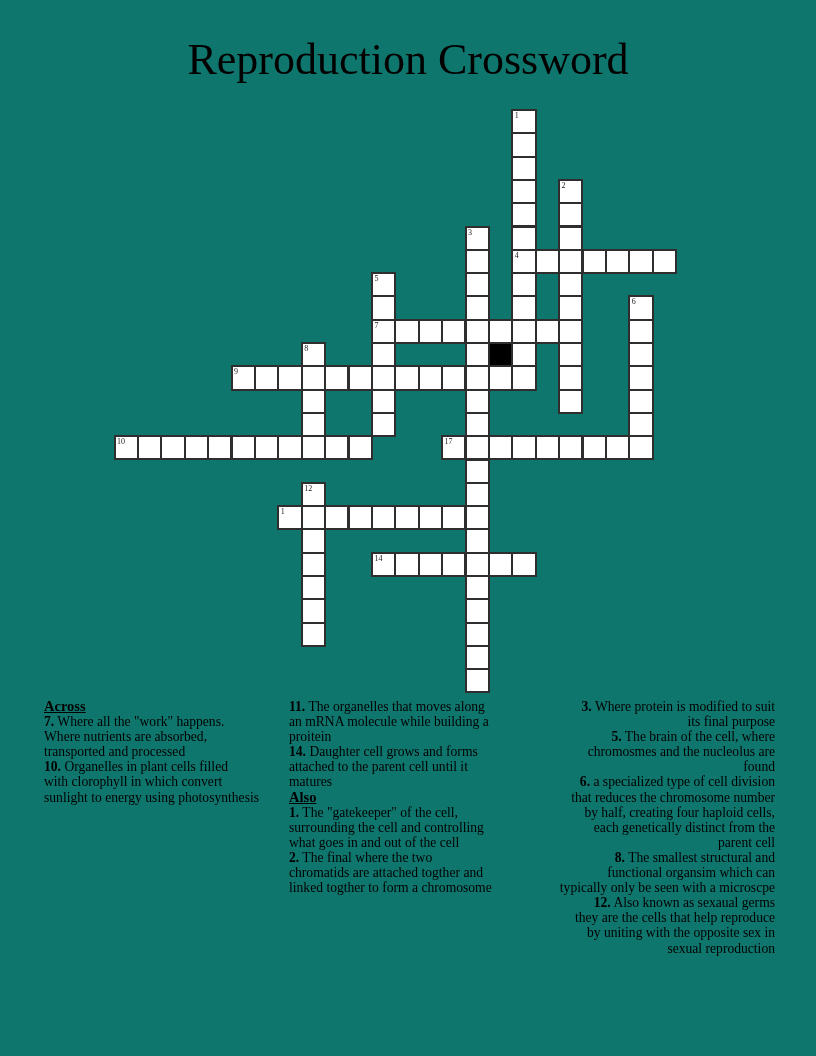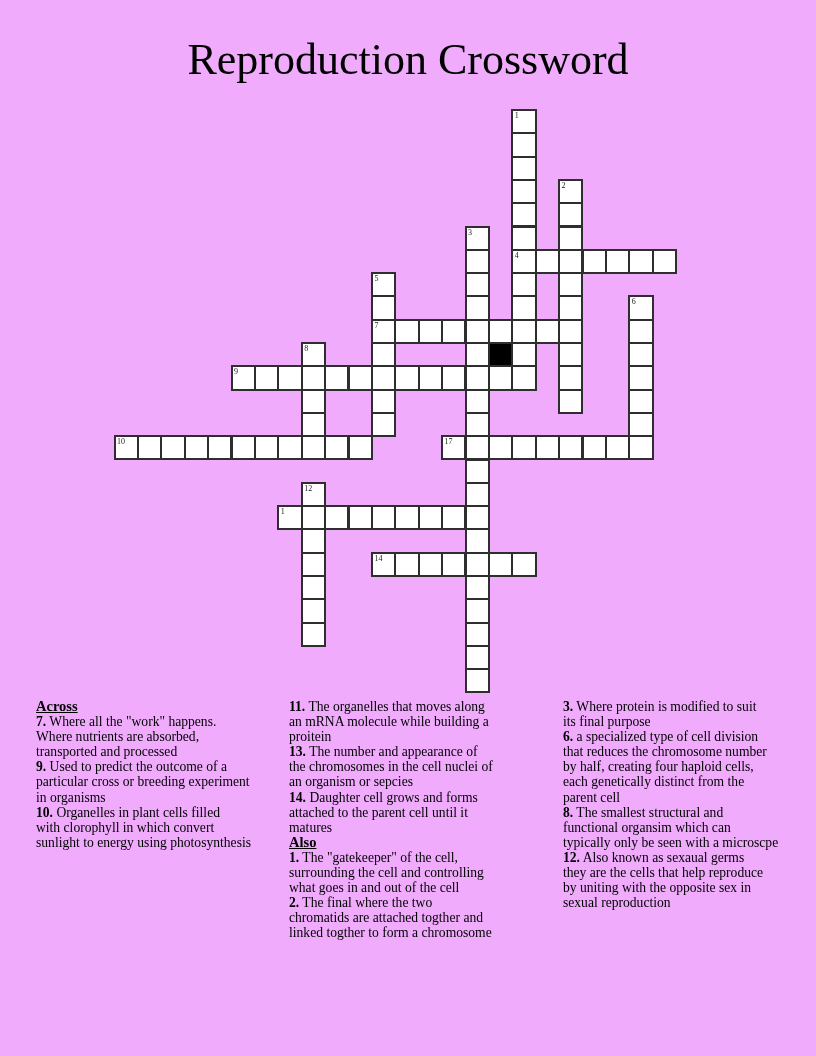--- a/index.html
+++ b/index.html
@@ -1,19 +1,19 @@
 <!DOCTYPE html>
 <html><head>
 <meta charset="utf-8">
 <style>
   html,body { margin:0; padding:0; background:#ffffff; }
   .page {
     position:relative;
     width:816px; height:1056px;
-    background:#f0abfc;
+    background:#0f766e;
     font-family:"Liberation Serif", serif;
     overflow:hidden;
   }
   .title {
     position:absolute;
     top:34px; left:0; width:100%;
     margin:0;
     text-align:center;
     font-size:44px;
     font-weight:400;
@@ -36,23 +36,23 @@
     color:#222;
     font-family:"Liberation Serif", serif;
   }
   .clue-col {
     position:absolute;
     top:699px;
     font-size:13.6px;
     line-height:15.1px;
     color:#000;
   }
-  .clue-col.c0 { left:36px;  width:245px; }
+  .clue-col.c0 { left:44px;  width:245px; }
   .clue-col.c1 { left:289px; width:243px; }
-  .clue-col.c2 { left:563px; width:240px; }
+  .clue-col.c2 { left:535px; width:240px;text-align:right; }
   .clue-header {
     font-weight:bold;
     text-decoration:underline;
     font-size:14.5px;
   }
   .clue { margin:0; }
   .clue b { font-weight:bold; }
   .clue .txt { white-space:pre-line; }
 </style>
 </head>
@@ -206,48 +206,45 @@
       <div class="cell" style="left: 300.7px; top: 621.6px; width: 25.4px; height: 25.3px;"></div>
       <div class="cell" style="left: 464.5px; top: 621.6px; width: 25.4px; height: 25.3px;"></div>
       <div class="cell" style="left: 464.5px; top: 644.9px; width: 25.4px; height: 25.3px;"></div>
       <div class="cell" style="left: 464.5px; top: 668.2px; width: 25.4px; height: 25.3px;"></div>
     </div>
   <div class="clue-col c0" id="cluecol0">
       <div class="clue-header">Across</div>
       <div class="clue"><b>7.</b><span class="txt"> Where all the "work" happens.
 Where nutrients are absorbed,
 transported and processed</span></div>
-      <div class="clue"><b>9.</b><span class="txt"> Used to predict the outcome of a
-particular cross or breeding experiment
-in organisms</span></div>
       <div class="clue"><b>10.</b><span class="txt"> Organelles in plant cells filled
 with clorophyll in which convert
 sunlight to energy using photosynthesis</span></div>
     </div>
   <div class="clue-col c1" id="cluecol1">
       <div class="clue"><b>11.</b><span class="txt"> The organelles that moves along
 an mRNA molecule while building a
 proitein</span></div>
-      <div class="clue"><b>13.</b><span class="txt"> The number and appearance of
-the chromosomes in the cell nuclei of
-an organism or sepcies</span></div>
       <div class="clue"><b>14.</b><span class="txt"> Daughter cell grows and forms
 attached to the parent cell until it
 matures</span></div>
       <div class="clue-header">Also</div>
       <div class="clue"><b>1.</b><span class="txt"> The "gatekeeper" of the cell,
 surrounding the cell and controlling
 what goes in and out of the cell</span></div>
       <div class="clue"><b>2.</b><span class="txt"> The final where the two
 chromatids are attached togther and
 linked togther to form a chromosome</span></div>
     </div>
   <div class="clue-col c2" id="cluecol2">
       <div class="clue"><b>3.</b><span class="txt"> Where protein is modified to suit
 its final purpose</span></div>
+      <div class="clue"><b>5.</b><span class="txt"> The brain of the cell, where
+chromosmes and the nucleolus are
+found</span></div>
       <div class="clue"><b>6.</b><span class="txt"> a specialized type of cell division
 that reduces the chromosome number
 by half, creating four haploid cells,
 each genetically distinct from the
 parent cell</span></div>
       <div class="clue"><b>8.</b><span class="txt"> The smallest structural and
 functional organsim which can
 typically only be seen with a microscpe</span></div>
       <div class="clue"><b>12.</b><span class="txt"> Also known as sexaual germs
 they are the cells that help reproduce

